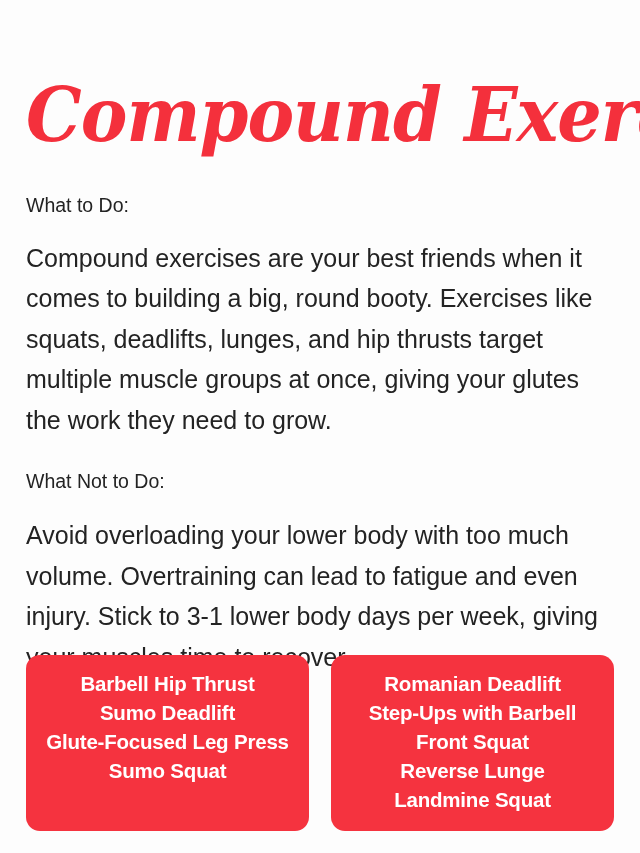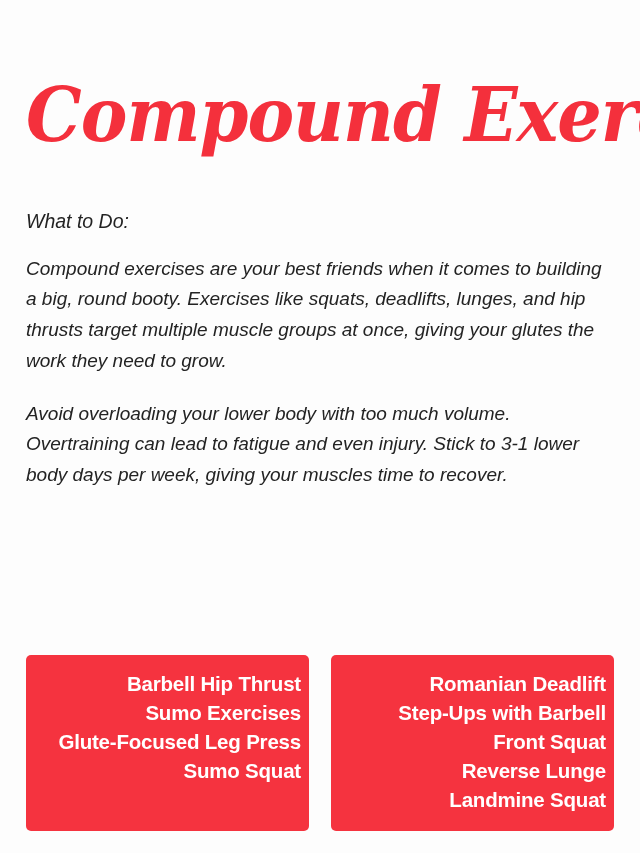--- a/index.html
+++ b/index.html
@@ -29,32 +29,31 @@
     font-size: 70px;
     line-height: 1.0;
     letter-spacing: -1px;
     margin: 0;
     padding-top: 72px;
     white-space: nowrap;
     transform: scaleY(1.08);
     transform-origin: left top;
   }
   .body-block {
-    margin-top: 70px;
-    font-style: italic;
+    margin-top: 54px;
   }
   .lead {
     font-size: 19.5px;
     line-height: 1.0;
     color: #232323;
     margin: 0 0 0 0;
     font-weight: 400;
   }
   .para {
-    font-size: 19px;
+    font-size: 25px;
     line-height: 1.62;
     color: #232323;
     margin: 22px 0 0 0;
     font-weight: 400;
     max-width: 592px;
   }
   .subhead {
     font-size: 19.5px;
     line-height: 1.2;
     color: #232323;
@@ -64,52 +63,53 @@
   .cards {
     position: absolute;
     left: 26px;
     right: 26px;
     top: 655px;
     display: flex;
     gap: 22px;
   }
   .card {
     background: #f5333f;
-    border-radius: 5px;
+    border-radius: 14px;
     color: #ffffff;
     flex: 1;
     padding: 14px 8px 16px 8px;
-    text-align: right;
+    text-align: center;
     box-sizing: border-box;
   }
   .card-line {
     font-size: 20.5px;
     line-height: 1.42;
     font-weight: 700;
     letter-spacing: -0.2px;
     white-space: nowrap;
   }
 </style>
 </head>
 <body>
 
 <div class="page">
 
   <h1 class="title">Compound Exercises</h1>
 
   <div class="body-block">
     <p class="lead">What to Do:</p>
     <p class="para">Compound exercises are your best friends when it comes to building a big, round booty. Exercises like squats, deadlifts, lunges, and hip thrusts target multiple muscle groups at once, giving your glutes the work they need to grow.</p>
+    <p class="subhead">What Not to Do:</p>
     <p class="para">Avoid overloading your lower body with too much volume. Overtraining can lead to fatigue and even injury. Stick to 3-1 lower body days per week, giving your muscles time to recover.</p>
   </div>
 
   <div class="cards">
     <div class="card">
       <div class="card-line">Barbell Hip Thrust</div>
-      <div class="card-line">Sumo Exercises</div>
+      <div class="card-line">Sumo Deadlift</div>
       <div class="card-line">Glute-Focused Leg Press</div>
       <div class="card-line">Sumo Squat</div>
     </div>
     <div class="card">
       <div class="card-line">Romanian Deadlift</div>
       <div class="card-line">Step-Ups with Barbell</div>
       <div class="card-line">Front Squat</div>
       <div class="card-line">Reverse Lunge</div>
       <div class="card-line">Landmine Squat</div>
     </div>

